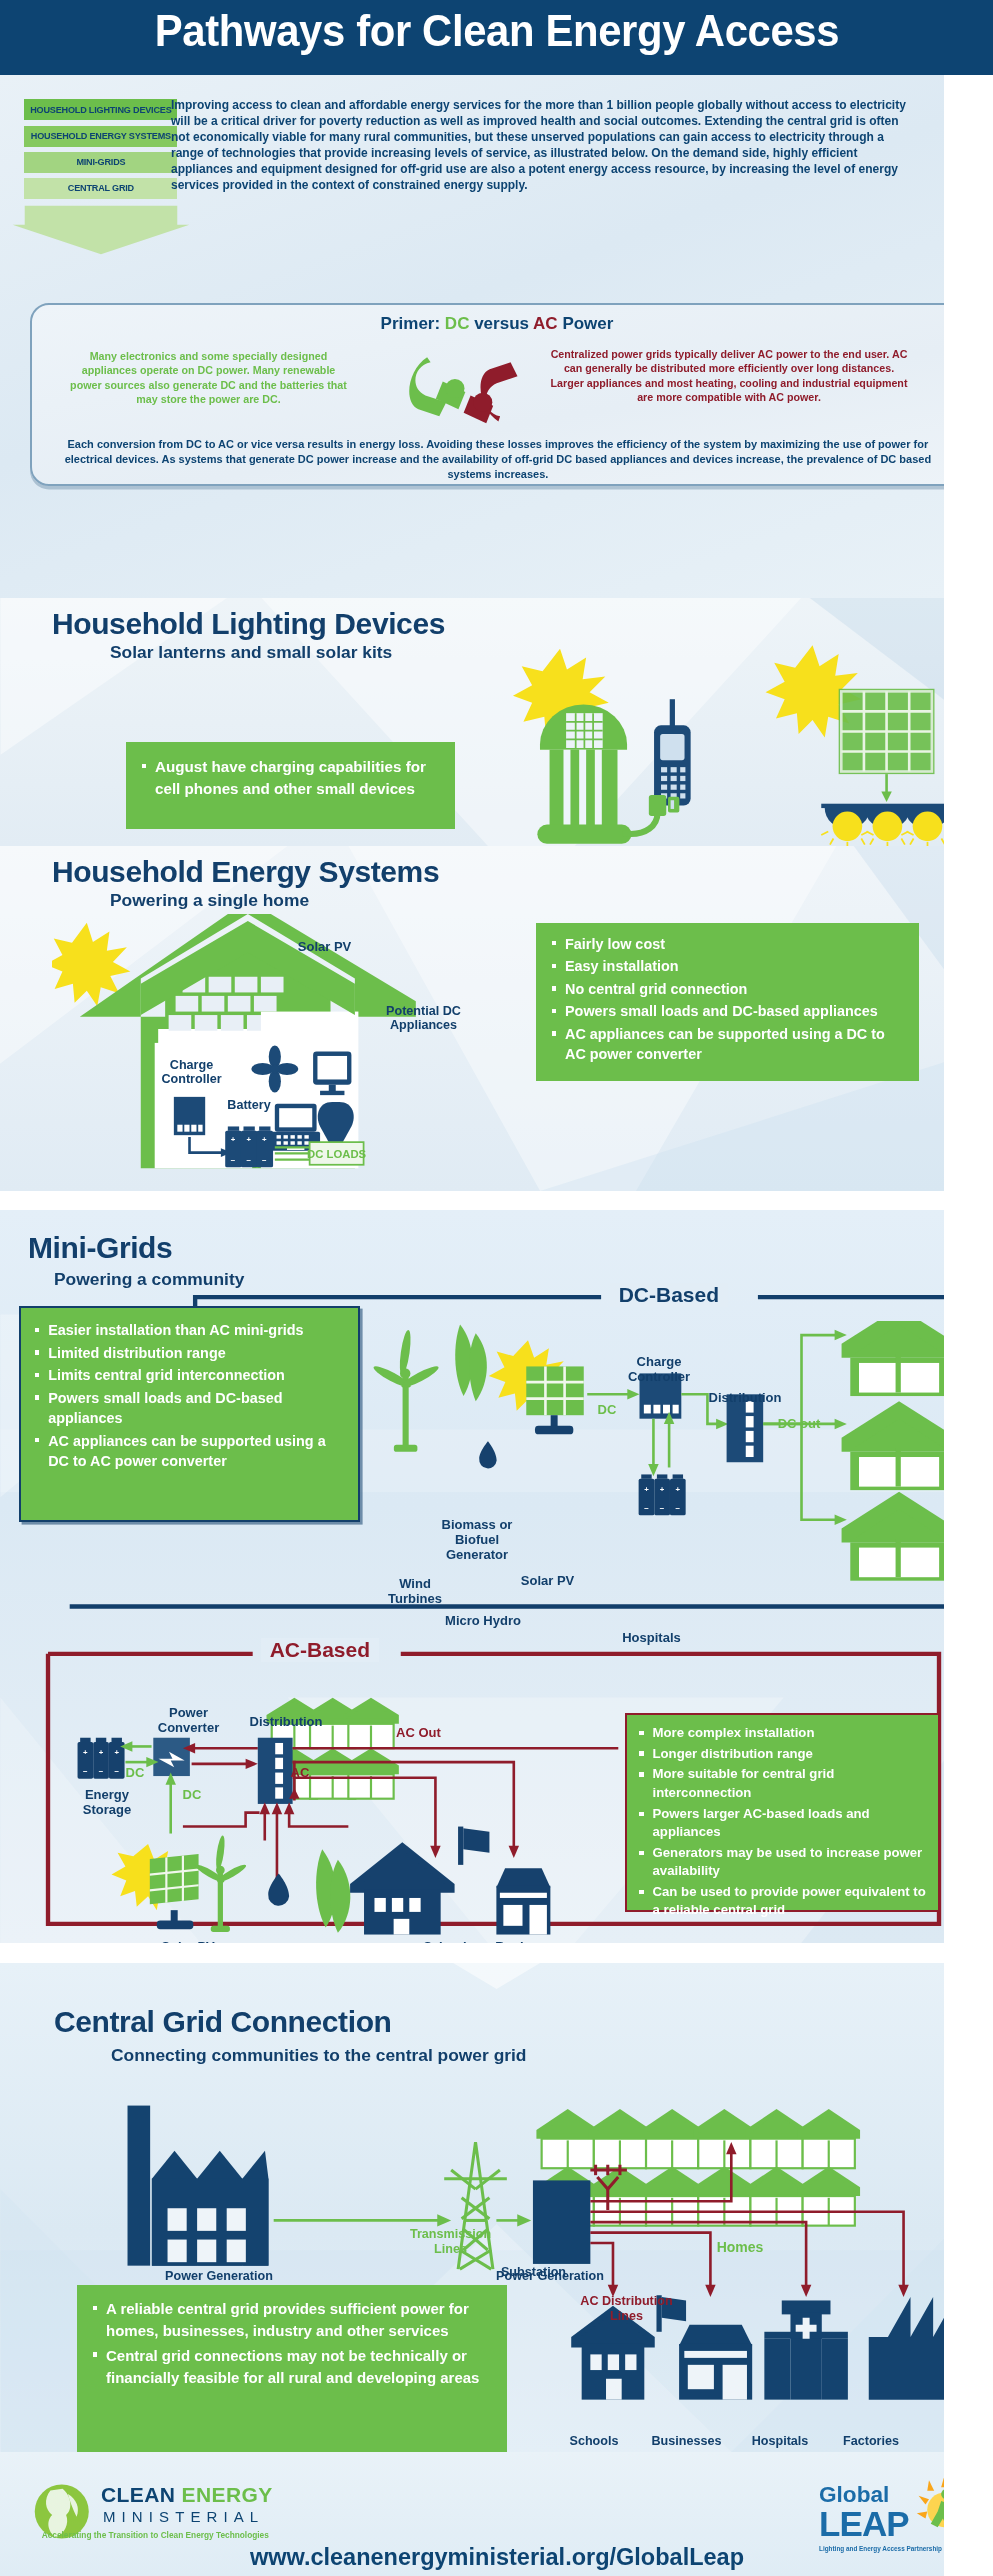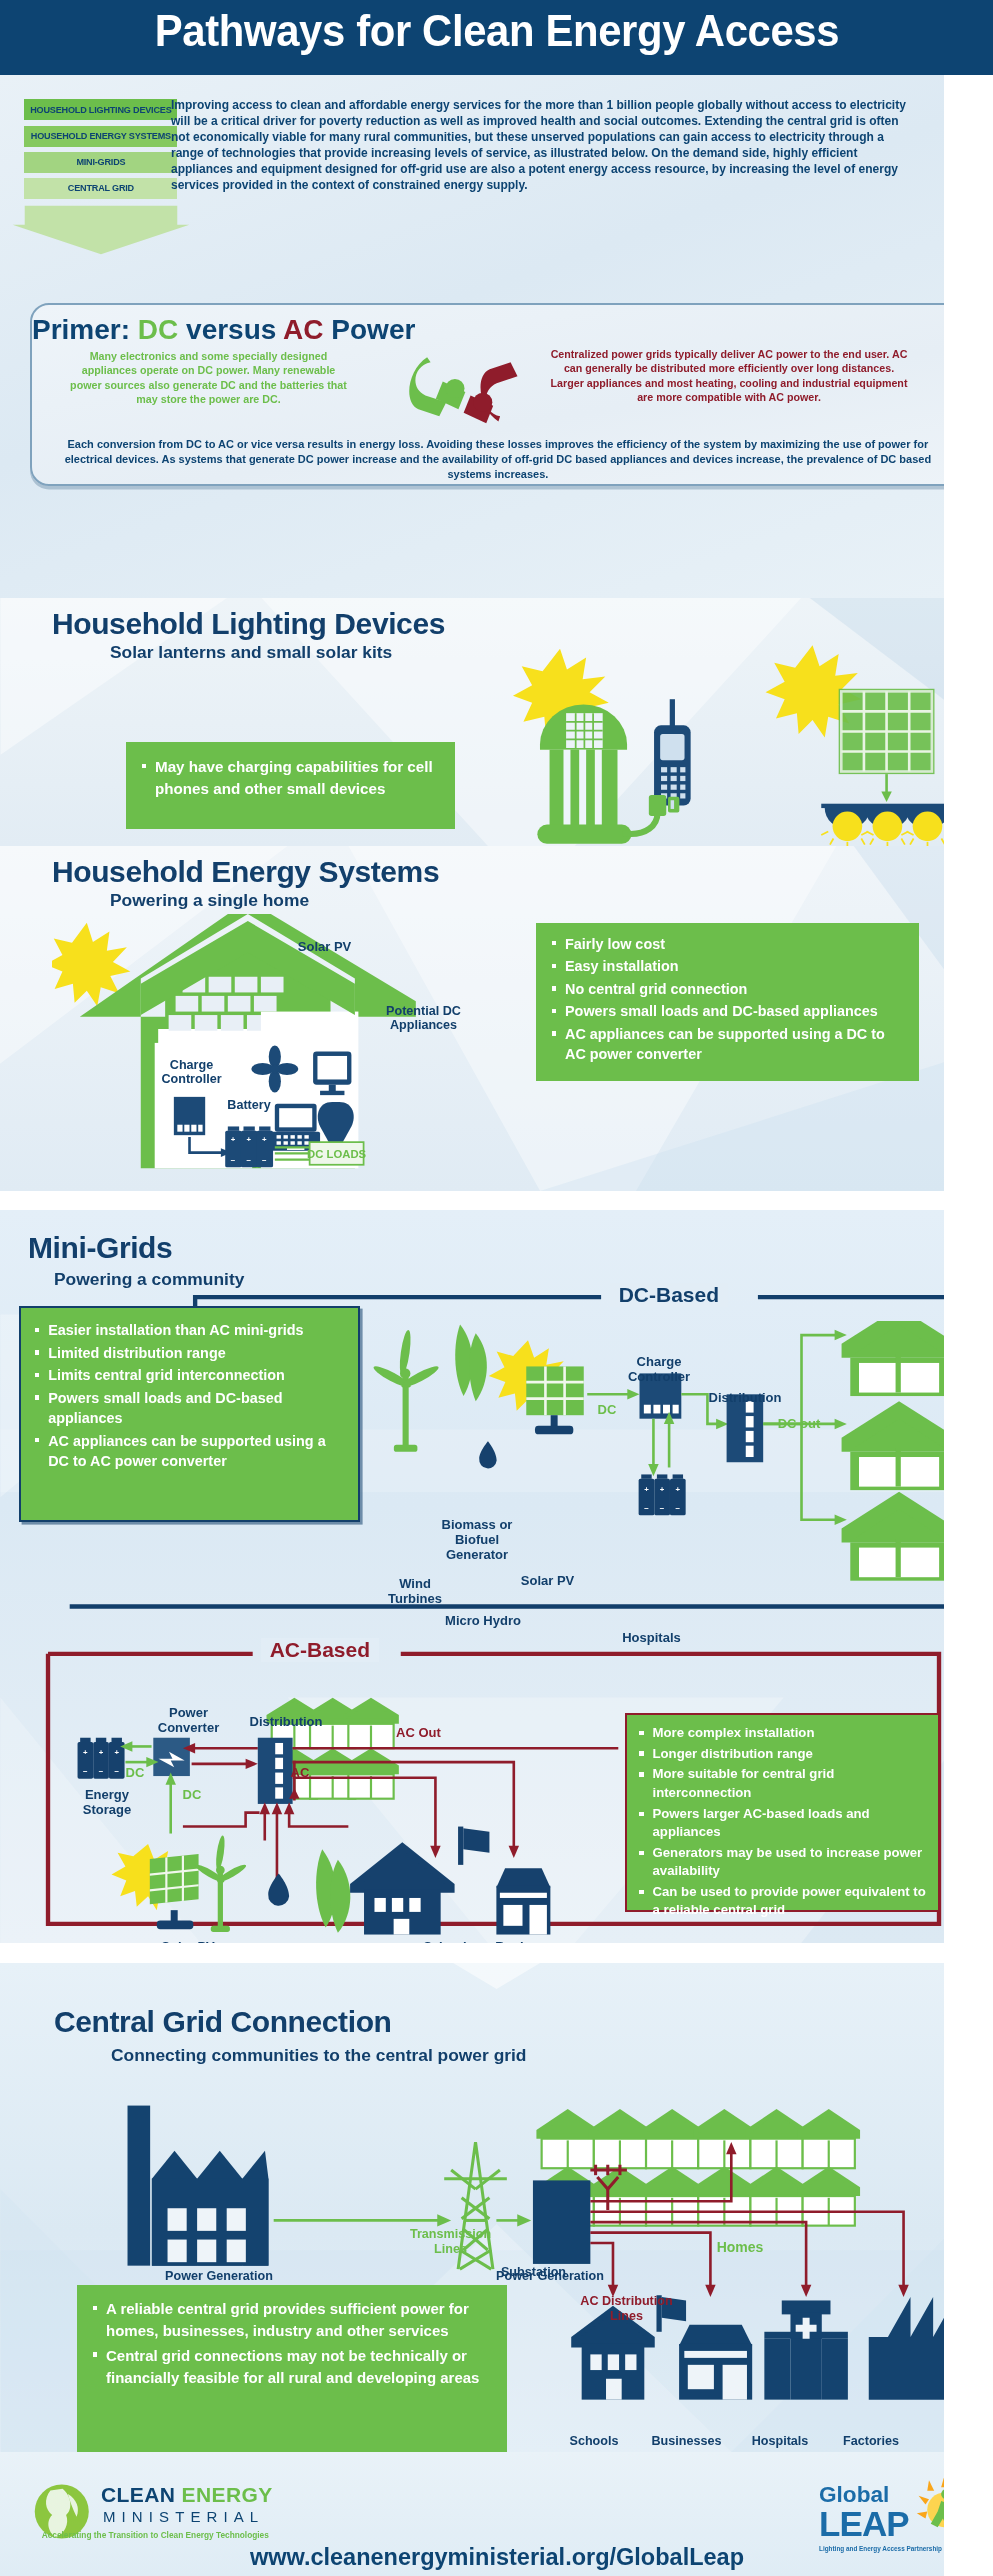--- a/index.html
+++ b/index.html
@@ -57,22 +57,22 @@
   }
 
   
   .primer {
     position:absolute; left:30px; top:228px; width:934px; height:183px;
     border:2.6px solid #7fa2bd; border-radius:19px;
     background:linear-gradient(170deg,#eef4f9 0%,#e6eef5 60%,#edf3f8 100%);
     box-shadow:0 3.5px 0 rgba(110,145,170,0.45);
   }
   .primer-title {
-    position:absolute; left:0; top:8.7px; width:100%; text-align:left;
-    font-size:28px; font-weight:bold; color:#0d4472;
+    position:absolute; left:0; top:8.7px; width:100%; text-align:center;
+    font-size:17px; font-weight:bold; color:#0d4472;
     font-family:"Liberation Sans Narrow","Liberation Sans",sans-serif;
   }
   .primer-title .dc { color:#6cbe4b; }
   .primer-title .ac { color:#8f1c2b; }
   .primer-left {
     position:absolute; left:37px; top:44px; width:279px; text-align:center;
     color:#6cbe4b; font-weight:bold; font-size:10.7px; line-height:14.4px;
     font-family:"Liberation Sans Narrow","Liberation Sans",sans-serif;
   }
   .primer-right {
@@ -207,21 +207,21 @@
       <polygon points="1141,0 1141,180 880,0" fill="rgba(255,255,255,0.0)"></polygon>
       <polygon points="300,0 560,285 660,285 920,0" fill="rgba(255,255,255,0.42)"></polygon>
       <polygon points="930,0 1141,160 1141,0" fill="rgba(168,200,224,0.25)"></polygon>
     </svg>
 
     <div class="sec-h1" style="left:52px; top:8.7px;">Household Lighting Devices</div>
     <div class="sec-h2" style="left:110px; top:44px;">Solar lanterns and small solar kits</div>
 
     <div class="gbox" style="left:126px; top:144px; width:329px; height:87px;">
       <ul style="padding:14px 14px 0 14px;">
-        <li style="font-size:15.2px; line-height:22px;">May have charging capabilities for cell phones and other small devices</li>
+        <li style="font-size:15.2px; line-height:22px;">August have charging capabilities for cell phones and other small devices</li>
       </ul>
     </div>
 
     <svg style="position:absolute;left:492px;top:42px;" width="453" height="209" viewBox="0 0 520 240">
 
       <polygon points="78,10 86,34 108,20 104,45 130,42 112,60 134,72 108,78 120,100 96,92 92,116 78,96 62,112 60,88 36,94 46,72 24,64 46,52 34,30 58,36" fill="#f7e01c"></polygon>
 
       <path d="M55 120 A50 46 0 0 1 155 120 L155 126 L55 126 Z" fill="#6cbe4b"></path>
       <rect x="85" y="84" width="42" height="40" fill="#ecf3f8"></rect>
       <g stroke="#6cbe4b" stroke-width="2">

